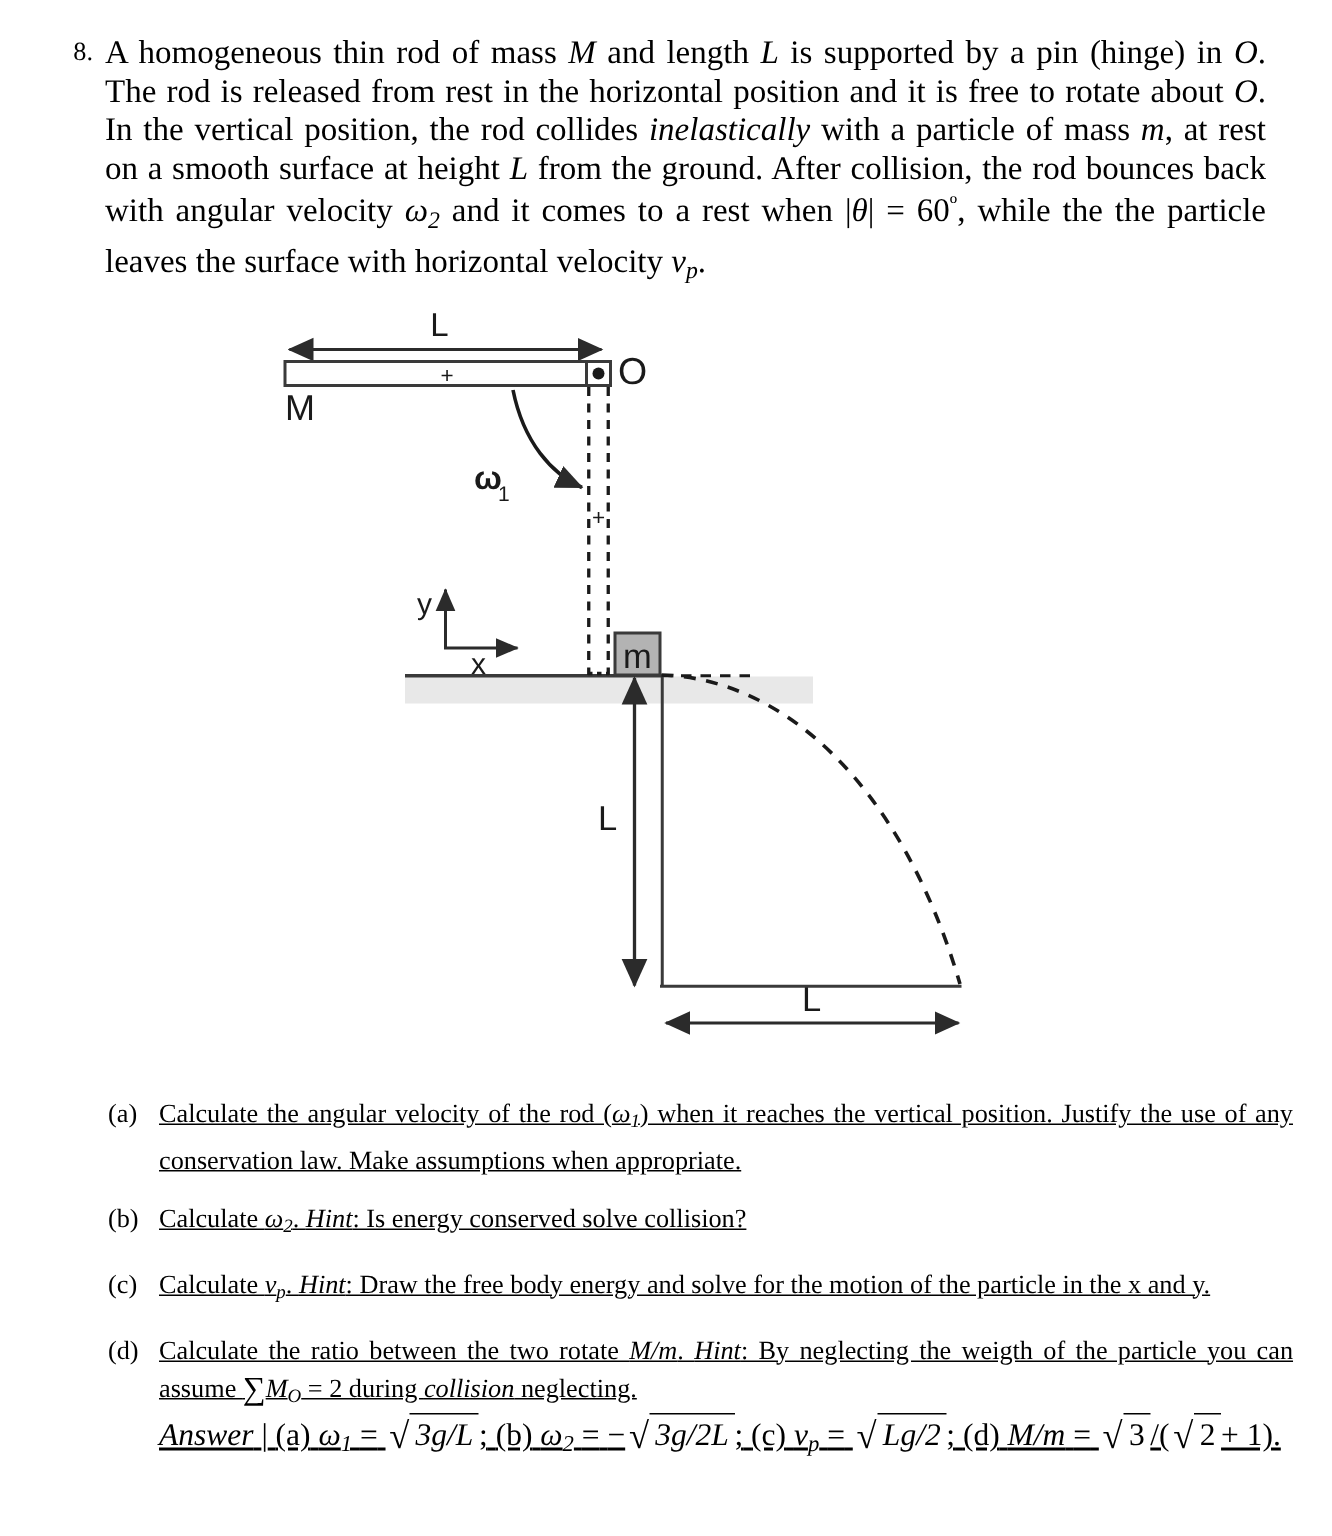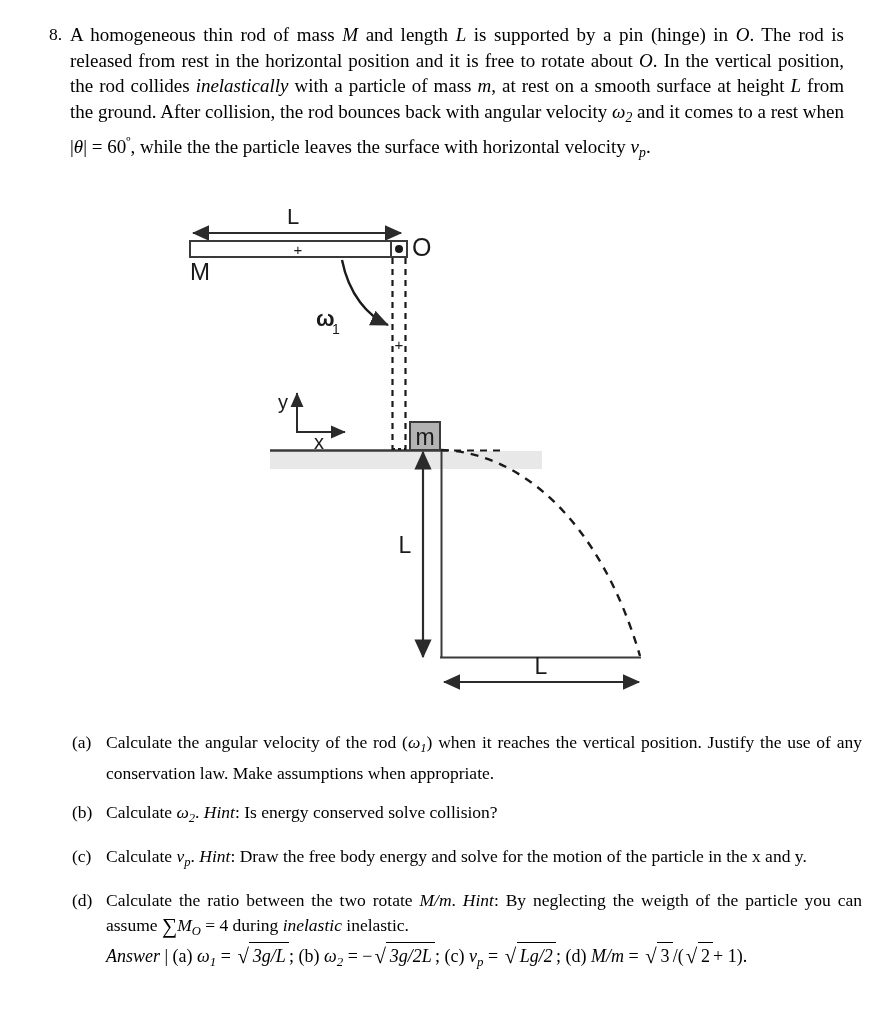--- a/index.html
+++ b/index.html
@@ -30,21 +30,21 @@
     width: 26px;
     flex: 0 0 26px;
     font-size: 17.5px;
     line-height: 25.5px;
     text-align: right;
     padding-right: 8px;
     box-sizing: border-box;
   }
   .problem-body {
     flex: 1 1 auto;
-    font-size: 19px;
+    font-size: 22px;
     line-height: 25.5px;
     text-align: justify;
     text-justify: inter-word;
   }
   .it { font-style: italic; }
   .sub {
     font-size: 0.72em;
     vertical-align: -0.28em;
     font-style: italic;
   }
@@ -65,23 +65,24 @@
     font-size: 17.5px;
     line-height: 25.5px;
   }
   .qlabel {
     flex: 0 0 34px;
     width: 34px;
   }
   .qtext {
     flex: 1 1 auto;
     text-align: justify;
+    text-decoration: underline;
   }
   .answer-line {
-    font-size: 18px;
+    font-size: 21px;
     line-height: 27px;
     margin-top: -2px;
   }
 
   
   .sqrt {
     display: inline-block;
     position: relative;
     padding-left: 0.12em;
   }
@@ -191,20 +192,20 @@
     <div class="qtext"><span>Calculate </span><span class="it">ω</span><span class="sub">2</span><span>. </span><span class="it">Hint</span><span>: Is energy conserved solve collision?</span></div>
   </div>
 
   <div class="qitem">
     <div class="qlabel">(c)</div>
     <div class="qtext"><span>Calculate </span><span class="it">v</span><span class="sub">p</span><span>. </span><span class="it">Hint</span><span>: Draw the free body energy and solve for the motion of the particle in the x and y.</span></div>
   </div>
 
   <div class="qitem">
     <div class="qlabel">(d)</div>
-    <div class="qtext"><span>Calculate the ratio between the two rotate </span><span class="it">M/m</span><span>. </span><span class="it">Hint</span><span>: By neglecting the weigth of the particle you can assume </span><span class="sigma">∑</span><span class="it">M</span><span class="sub">O</span><span> = 4 during </span><span class="it">inelastic</span><span> inelastic.</span>
+    <div class="qtext"><span>Calculate the ratio between the two rotate </span><span class="it">M/m</span><span>. </span><span class="it">Hint</span><span>: By neglecting the weigth of the particle you can assume </span><span class="sigma">∑</span><span class="it">M</span><span class="sub">O</span><span> = 2 during </span><span class="it">collision</span><span> neglecting.</span>
 
       <div class="answer-line"><span class="it">Answer</span>&nbsp;<span>|</span>&nbsp;<span>(a)</span>&nbsp;<span class="it">ω</span><span class="sub">1</span>&nbsp;<span>=</span>&nbsp;<span class="sqrt"><span class="radsign">√</span><span class="radicand it">3g/L</span></span><span>;</span>&nbsp;<span>(b)</span>&nbsp;<span class="it">ω</span><span class="sub">2</span>&nbsp;<span>=</span>&nbsp;<span>−</span><span class="sqrt"><span class="radsign">√</span><span class="radicand it">3g/2L</span></span><span>;</span>&nbsp;<span>(c)</span>&nbsp;<span class="it">v</span><span class="sub">p</span>&nbsp;<span>=</span>&nbsp;<span class="sqrt"><span class="radsign">√</span><span class="radicand it">Lg/2</span></span><span>;</span>&nbsp;<span>(d)</span>&nbsp;<span class="it">M/m</span>&nbsp;<span>=</span>
         <span class="sqrt"><span class="radsign">√</span><span class="radicand">3</span></span><span>/(</span><span class="sqrt"><span class="radsign">√</span><span class="radicand">2</span></span><span>+ 1).</span></div>
     </div>
   </div>
 
 </div>
 
 </body></html>

